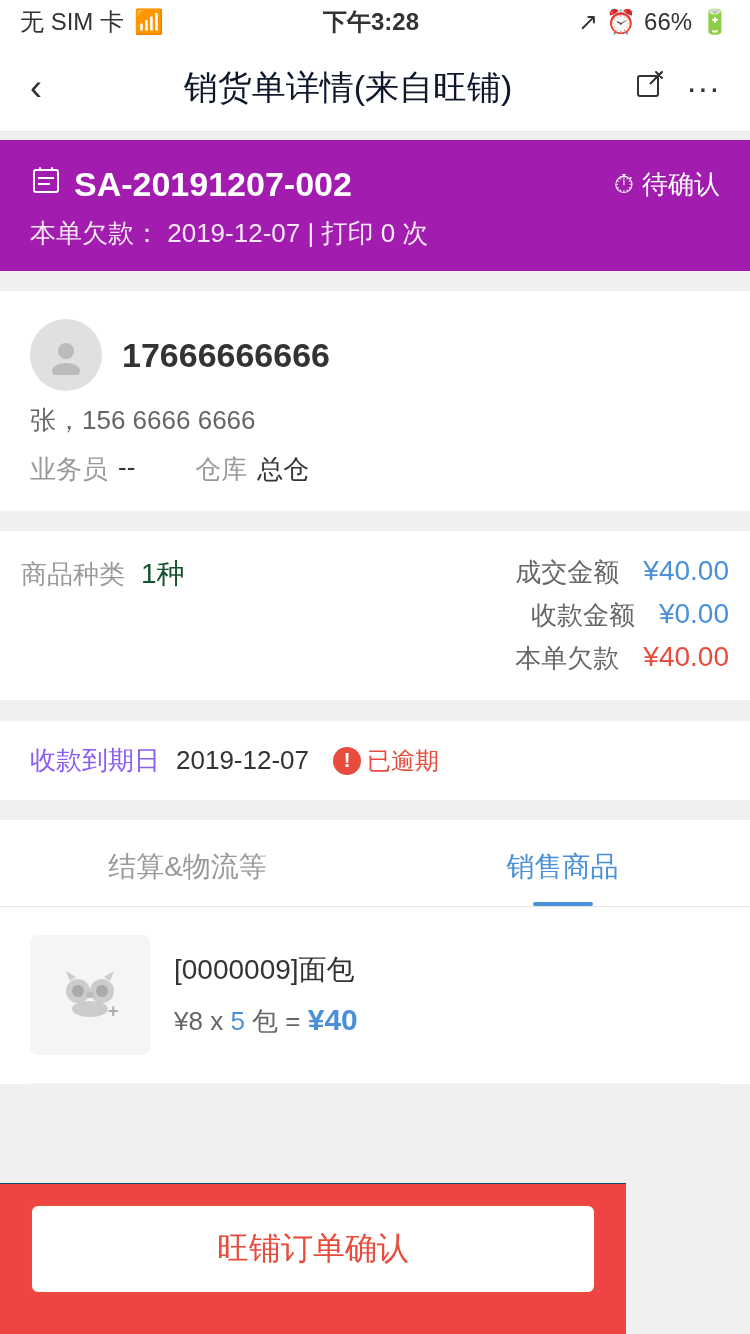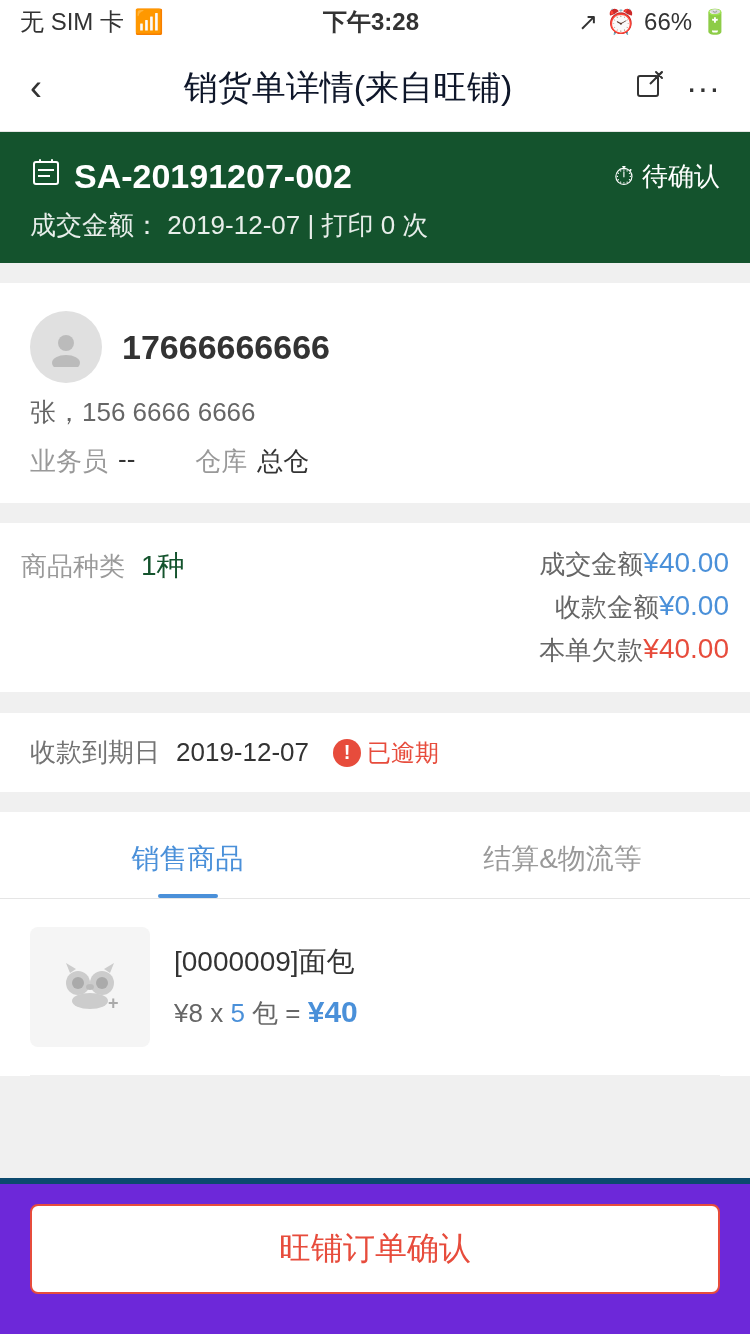--- a/index.html
+++ b/index.html
@@ -56,22 +56,23 @@
       align-items: center;
       gap: 20px;
     }
     .nav-share-icon, .nav-more-icon {
       font-size: 34px;
       color: #333;
     }
 
     
     .header-card {
-      background: #14532d;
+      background: #a21caf;
       padding: 24px 30px 20px;
+      margin-top: 8px;
     }
     .header-card-top {
       display: flex;
       align-items: center;
       justify-content: space-between;
       margin-bottom: 12px;
     }
     .order-id {
       font-size: 34px;
       font-weight: 700;
@@ -159,39 +160,40 @@
     .summary-count { color: #14532d; font-size: 28px; }
     .summary-right {
       display: flex;
       flex-direction: column;
       align-items: flex-end;
       gap: 8px;
     }
     .amount-row {
       display: flex;
       justify-content: space-between;
+      gap: 24px;
       font-size: 26px;
     }
     .amount-label { color: #666; }
     .amount-value-blue { color: #4A90D9; font-size: 28px; font-weight: 500; }
     .amount-value-red { color: #e74c3c; font-size: 28px; font-weight: 500; }
 
     
     .duedate-section {
       background: #fff;
       padding: 22px 30px;
       margin-top: 20px;
       display: flex;
       align-items: center;
       gap: 16px;
       font-size: 26px;
       color: #666;
       border-top: 1px solid #f0f0f0;
     }
-    .duedate-label { color: #737373; }
+    .duedate-label { color: #8b5cf6; }
     .duedate-value { color: #333; }
     .overdue-badge {
       display: flex;
       align-items: center;
       gap: 6px;
       background: transparent;
       color: #e74c3c;
       font-size: 24px;
       margin-left: 8px;
     }
@@ -284,24 +286,24 @@
       background: #f0f0f0;
       flex: 1;
       min-height: 200px;
     }
 
     
     .bottom-bar {
       position: fixed;
       bottom: 0;
       left: 0;
-      width: 750px;
-      background: #6d28d9;
+      width: 626px;
+      background: #ef4444;
       padding: 20px 30px 40px;
-      border-top: 6px solid #0c4a6e;
+      border-top: 1px solid #0c4a6e;
     }
     .confirm-btn {
       width: 100%;
       height: 90px;
       border: 2px solid #e74c3c;
       background: #fff;
       border-radius: 8px;
       font-size: 32px;
       color: #e74c3c;
       cursor: pointer;
@@ -358,21 +360,21 @@
         </svg>
       </span>
       <span>SA-20191207-002</span>
     </div>
     <div class="status-pending">
       <span>⏱</span>
       <span>待确认</span>
     </div>
   </div>
   <div class="order-date">
-    <span>成交金额：</span>
+    <span>本单欠款：</span>
     <span>2019-12-07</span>
     <span> | 打印 0 次</span>
   </div>
 </div>
 
 <div class="customer-section">
   <div class="customer-row">
     <div class="customer-avatar">
       <svg width="40" height="40" viewBox="0 0 40 40" fill="none">
         <circle cx="20" cy="16" r="8" fill="#bbb"></circle>
@@ -421,25 +423,25 @@
   <span class="duedate-label">收款到期日</span>
   <span class="duedate-value">2019-12-07</span>
   <div class="overdue-badge">
     <div class="overdue-icon">!</div>
     <span>已逾期</span>
   </div>
 </div>
 
 <div class="tabs-section">
   <div class="tabs-header">
+    <div class="tab-item">
+      <span>结算&amp;物流等</span>
+    </div>
     <div class="tab-item active">
       <span>销售商品</span>
-    </div>
-    <div class="tab-item">
-      <span>结算&amp;物流等</span>
     </div>
   </div>
 
   <div class="product-list">
     <div class="product-item">
       <div class="product-thumb">
         <svg width="80" height="60" viewBox="0 0 80 60" fill="none">
 
           <circle cx="28" cy="26" r="12" fill="#ccc"></circle>
           <circle cx="52" cy="26" r="12" fill="#ccc"></circle>

